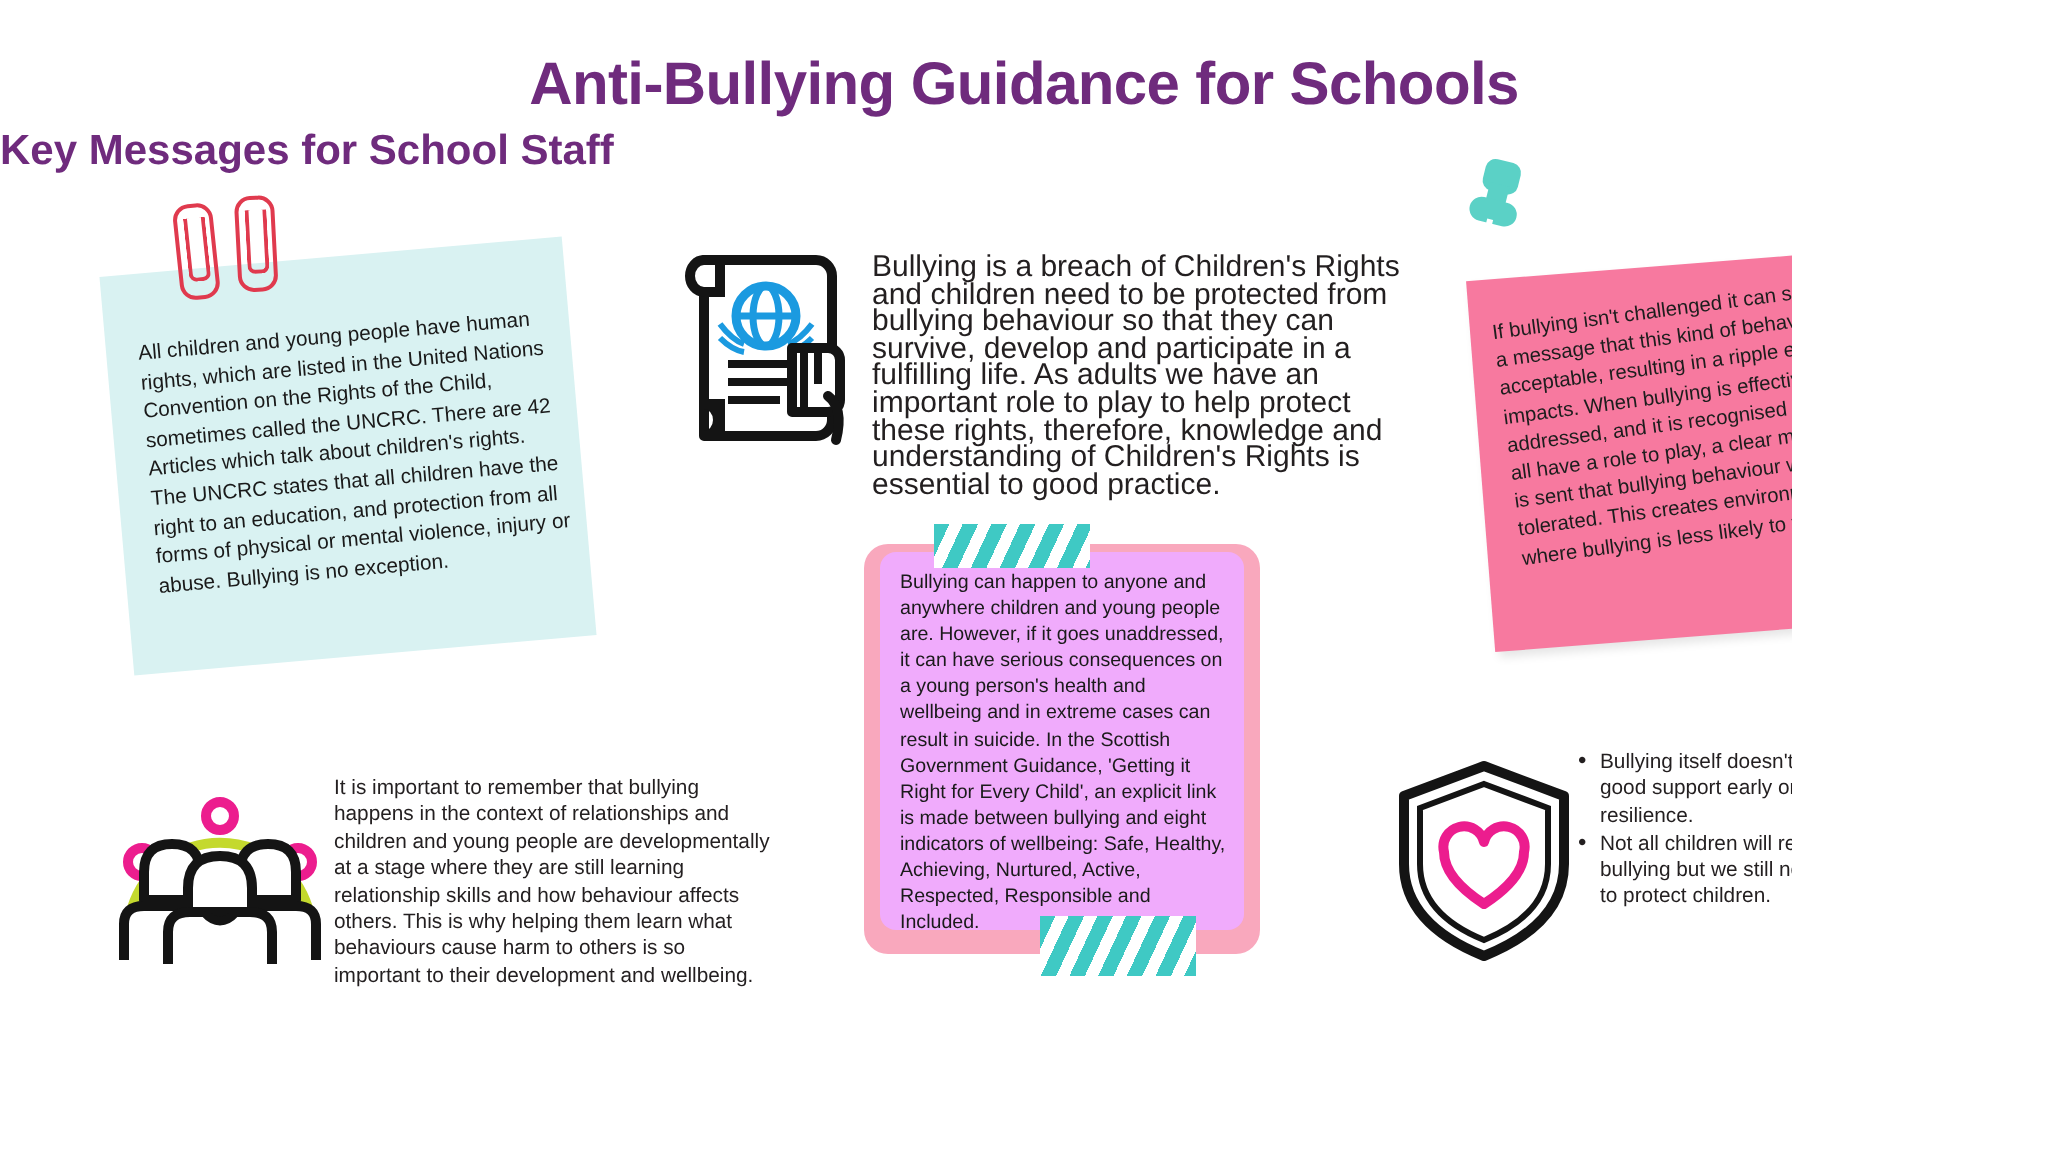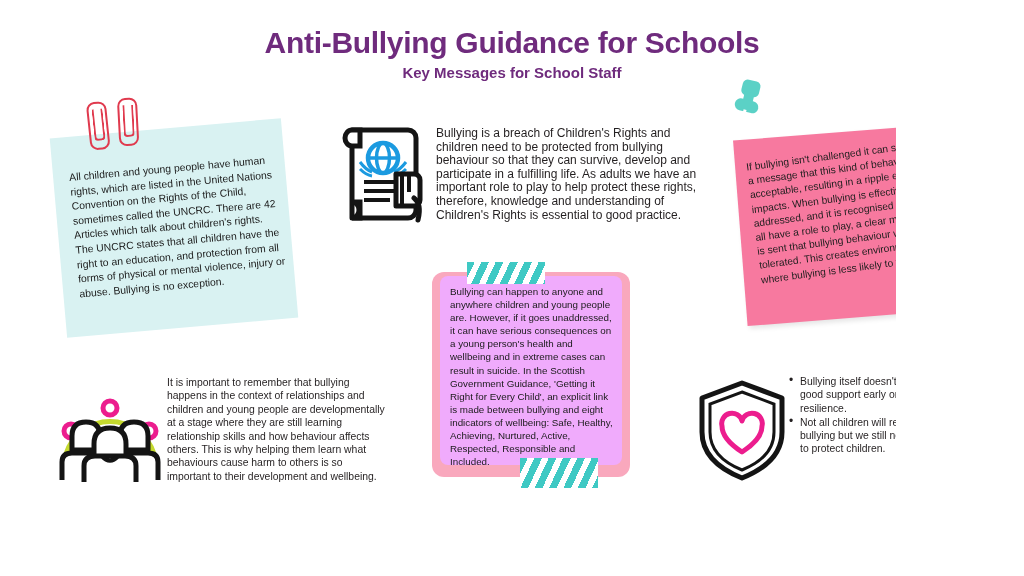--- a/index.html
+++ b/index.html
@@ -10,22 +10,22 @@
     position:relative;
   }
   .stage{position:absolute;left:0;top:0;width:896px;height:576px;overflow:hidden;}
 
   
   .title{
     position:absolute;left:0;top:26px;width:1024px;text-align:center;
     font-size:30px;font-weight:bold;color:#6f2b7d;letter-spacing:-0.3px;
   }
   .subtitle{
-    position:absolute;left:0;top:64px;width:1024px;text-align:center;
-    font-size:15px;font-weight:bold;color:#6f2b7d;
+    position:absolute;left:0;top:64px;width:1024px;text-align:left;
+    font-size:21px;font-weight:bold;color:#6f2b7d;
   }
 
   
   .glasgow{position:absolute;left:955px;top:14px;width:60px;height:82px;}
   .glasgow .shield{
     position:absolute;left:0;top:0;width:60px;height:62px;background:#1f5c4d;
   }
   .glasgow .scallop{
     position:absolute;left:0;top:52px;width:60px;height:12px;
   }
@@ -73,21 +73,21 @@
   }
   .clip1{left:88px;top:102px;transform:rotate(-6deg);}
   .clip2{left:118px;top:98px;transform:rotate(-3deg);}
 
   
   .rights-icon{position:absolute;left:326px;top:114px;width:108px;height:112px;}
 
   
   .p-top{
     position:absolute;left:436px;top:127px;width:268px;
-    font-size:12px;line-height:13.6px;color:#231f20;
+    font-size:15px;line-height:13.6px;color:#231f20;
   }
 
   
   .sticky{
     position:absolute;left:740px;top:132px;width:212px;height:186px;
     background:#f7799f;transform:rotate(-4.5deg);
     box-shadow:2px 3px 5px rgba(0,0,0,0.10);
   }
   .sticky .fold{
     position:absolute;right:0;top:0;width:28px;height:28px;
@@ -138,21 +138,21 @@
     background:repeating-linear-gradient(115deg,#3fc9c4 0 7px,#ffffff 7px 13px);
   }
   .tape-top{left:467px;top:262px;}
   .tape-bot{left:520px;top:458px;height:30px;}
 
   
   .people-icon{position:absolute;left:58px;top:368px;width:104px;height:114px;}
 
   
   .p-left{
-    position:absolute;left:167px;top:376px;width:218px;
+    position:absolute;left:167px;top:388px;width:218px;
     font-size:10.4px;line-height:13.4px;color:#231f20;
   }
 
   
   .shield-icon{position:absolute;left:696px;top:378px;width:92px;height:104px;}
 
   
   .bullets{
     position:absolute;left:789px;top:375px;width:222px;
     font-size:10.4px;line-height:13.3px;color:#231f20;

